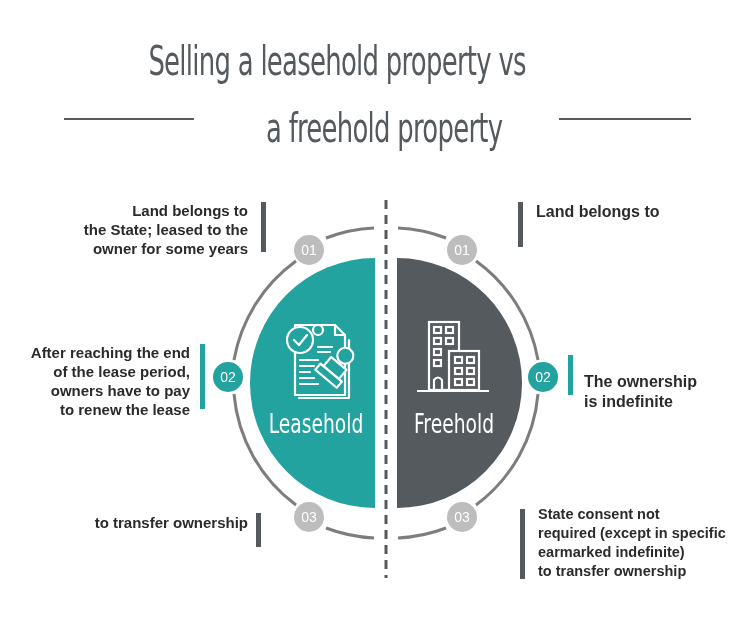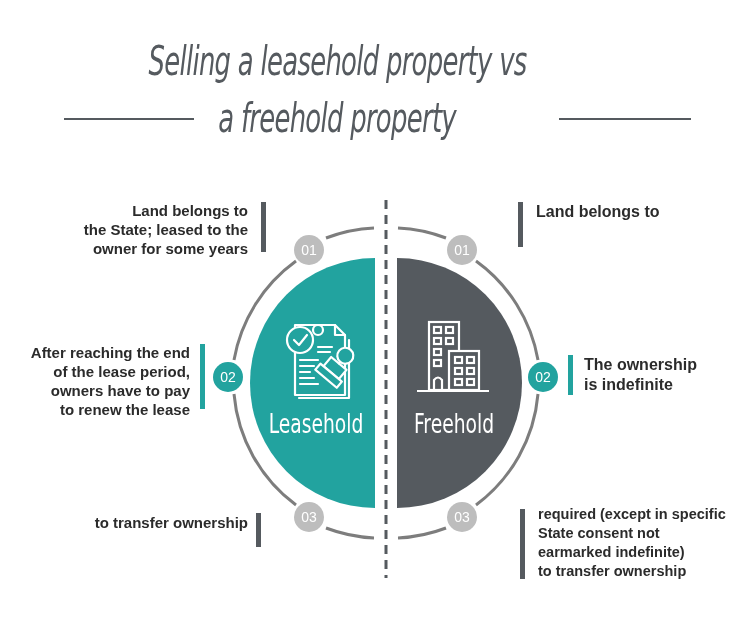--- a/index.html
+++ b/index.html
@@ -1,23 +1,23 @@
 <!DOCTYPE html>
 <html><head>
 <meta charset="utf-8">
 <style>
   html, body { margin: 0; padding: 0; background: #ffffff; }
   body { width: 755px; height: 639px; position: relative; overflow: hidden;
          font-family: "Liberation Sans", "DejaVu Sans", sans-serif; color: #2b2b2b; }
   .title { position: absolute; left: 0; width: 675px; text-align: center;
            font-family: "DejaVu Sans", sans-serif; font-stretch: condensed;
-           color: #555a5f; font-size: 40px; line-height: 50px; letter-spacing: -1px; font-style: italic; }
+           color: #555a5f; font-size: 40px; line-height: 50px; letter-spacing: -1px; }
   .title .cond { display: inline-block; transform: scaleX(0.72); transform-origin: center; white-space: nowrap; }
   #title1 { top: 36px; }
-  #title2 { top: 93px; }
+  #title2 { top: 103px; padding-left: 47px; }
   .rule { position: absolute; height: 2px; background: #555a5f; top: 118px; }
   .txt { position: absolute; font-size: 15px; line-height: 19px; color: #2b2b2b; font-weight: bold; }
   .txt.right { text-align: right; }
   .bar { position: absolute; width: 5px; }
   .bar.dark { background: #555a5f; }
   .bar.teal { background: #22a39f; }
   svg { position: absolute; left: 0; top: 0; }
   .badge-text { font-family: "Liberation Sans", sans-serif; font-size: 14px; fill: #ffffff; }
   .half-label { font-family: "DejaVu Sans", sans-serif; font-size: 26px; fill: #ffffff; }
 </style>
@@ -141,24 +141,24 @@
   <div>to transfer ownership</div>
 </div>
 <div class="bar dark" style="left:256px; top:513px; height:34px;"></div>
 
 <div class="bar dark" style="left:518px; top:202px; height:45px;"></div>
 <div class="txt" style="left:536px; top:202px; width:200px; font-size:16px; line-height:20px;">
   <div>Land belongs to</div>
 </div>
 
 <div class="bar teal" style="left:568px; top:355px; height:40px;"></div>
-<div class="txt" style="left:584px; top:355px; width:160px; font-size:16px; line-height:20px;">
+<div class="txt" style="left:584px; top:372px; width:160px; font-size:16px; line-height:20px;">
   <div>The ownership</div>
   <div>is indefinite</div>
 </div>
 
 <div class="bar dark" style="left:520px; top:509px; height:70px;"></div>
 <div class="txt" style="left:538px; top:505px; width:215px; font-size:14.5px; line-height:19px;">
+  <div>State consent not</div>
   <div>required (except in specific</div>
-  <div>State consent not</div>
   <div>earmarked indefinite)</div>
   <div>to transfer ownership</div>
 </div>
 
 </body></html>

